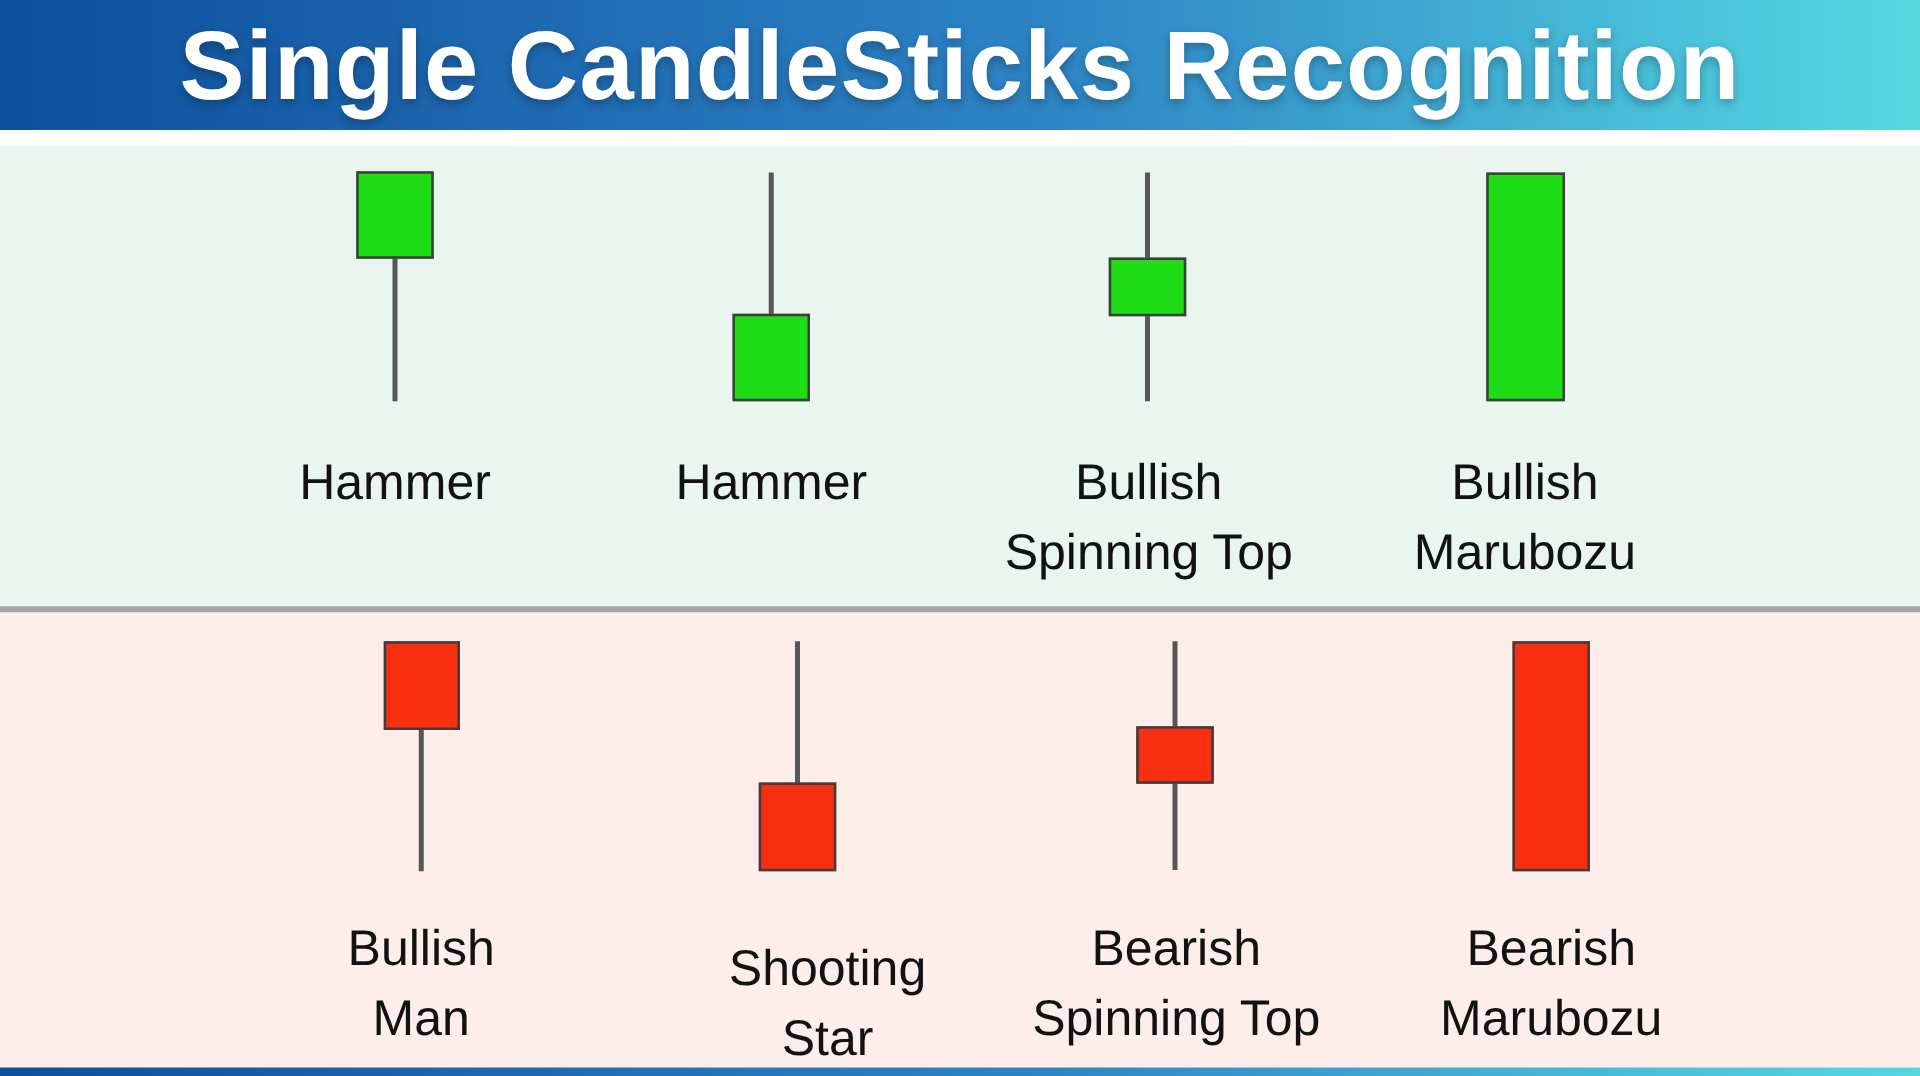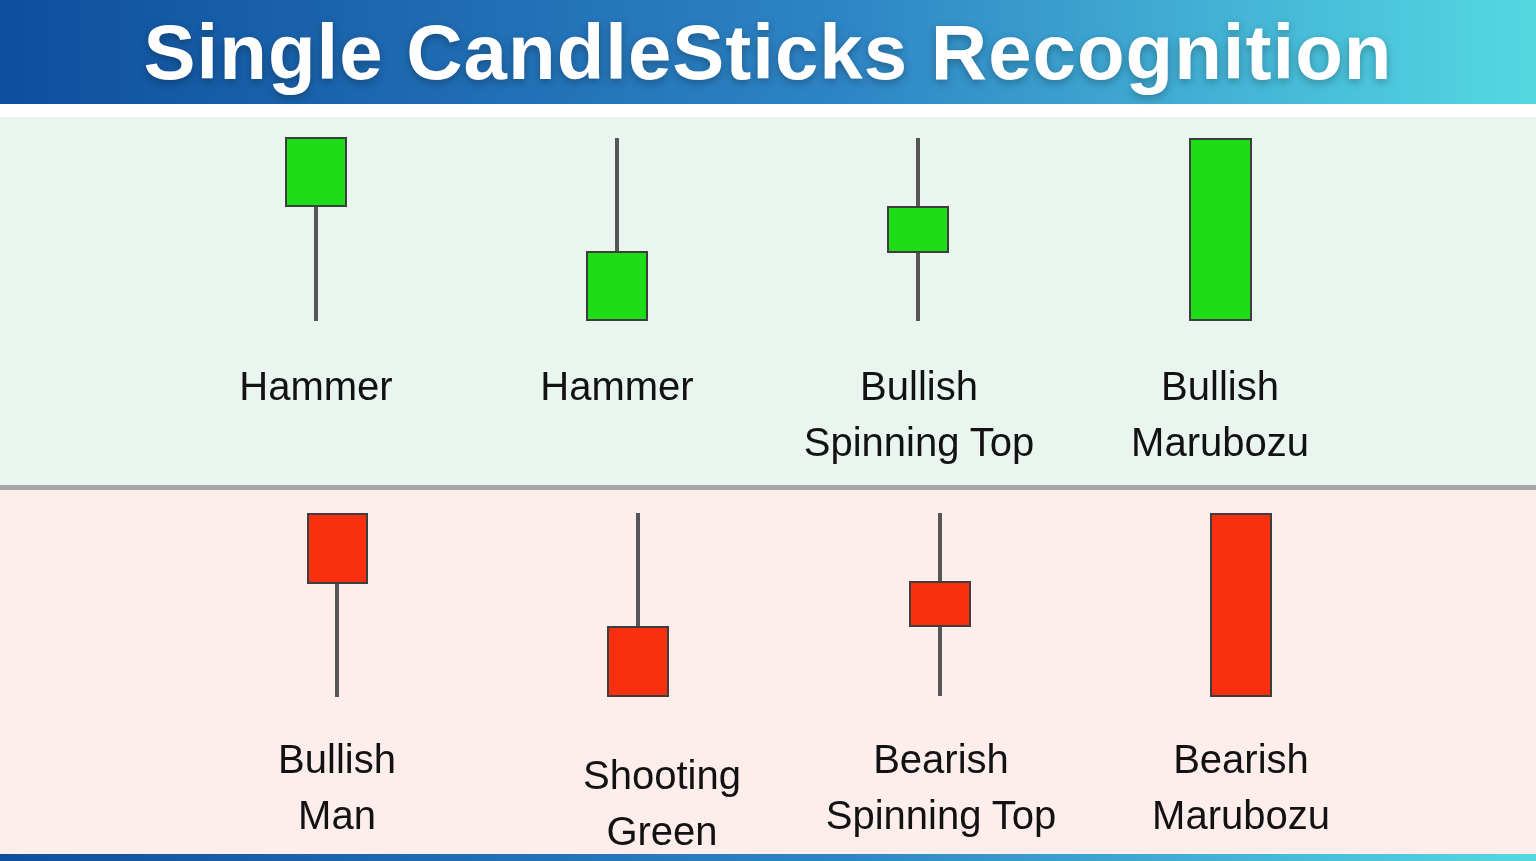--- a/index.html
+++ b/index.html
@@ -112,21 +112,21 @@
         <div class="pattern-label" style="left: 337px; top: 731px;">
           <span>Bullish</span>
           <span>Man</span>
         </div>
       </div>
       <div>
         <div class="wick" style="left: 636px; top: 513px; height: 115px;"></div>
         <div class="candle-body bearish" style="left: 607px; top: 626px; width: 62px; height: 71px;"></div>
         <div class="pattern-label" style="left: 662px; top: 731px; margin-top: 16px;">
           <span>Shooting</span>
-          <span>Green</span>
+          <span>Star</span>
         </div>
       </div>
       <div>
         <div class="wick" style="left: 938px; top: 513px; height: 183px;"></div>
         <div class="candle-body bearish" style="left: 909px; top: 581px; width: 62px; height: 46px;"></div>
         <div class="pattern-label" style="left: 941px; top: 731px;">
           <span>Bearish</span>
           <span>Spinning Top</span>
         </div>
       </div>

